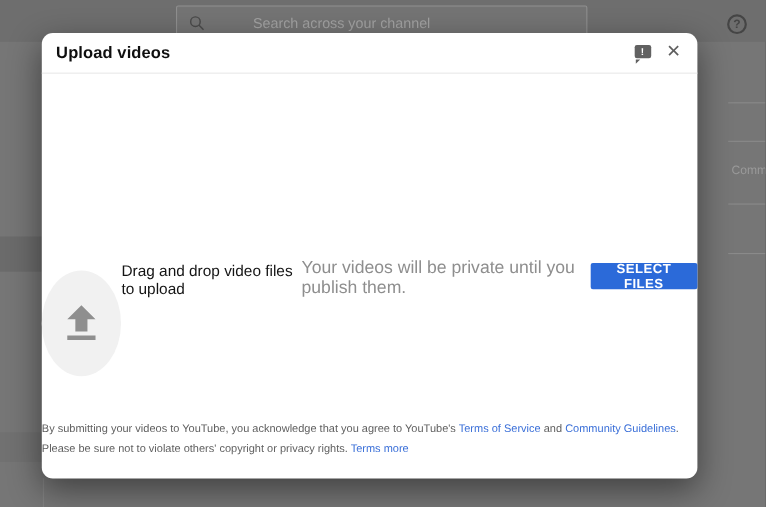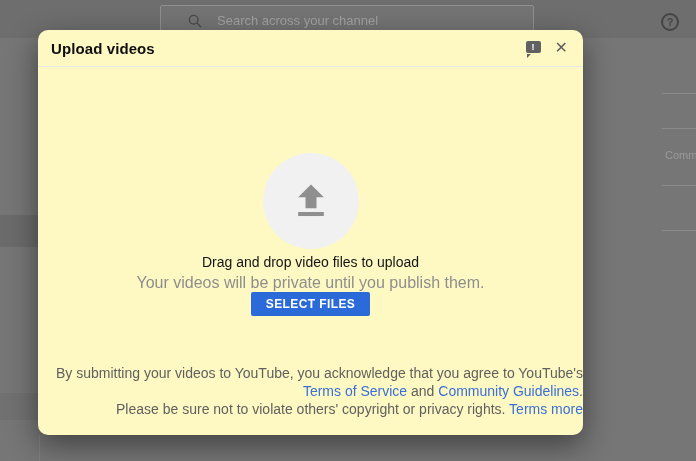--- a/index.html
+++ b/index.html
@@ -13,22 +13,23 @@
   }
 
   
   .topbar {
     position: absolute; left: 0; top: 0; width: 696px; height: 38px;
     background: #6e6e6e;
   }
   .search-box {
     position: absolute; left: 160px; top: 5px; width: 374px; height: 31px;
     border: 1px solid #8f8f8f; border-radius: 2px;
-    display: flex; align-items: center; padding-left: 26px;
+    display: flex; align-items: center; padding-left: 10px;
     background: #747474;
+    gap: 29px;
   }
   .search-box .mag { width: 16px; height: 16px; margin-right: 14px; flex: none; }
   .search-placeholder { font-size: 13px; color: #a2a2a2; white-space: nowrap; }
   .help-circle {
     position: absolute; left: 661px; top: 13px; width: 18px; height: 18px;
     border: 2px solid #454545; border-radius: 50%;
     color: #454545; font-size: 11px; font-weight: bold;
     display: flex; align-items: center; justify-content: center;
   }
   .bg-line { position: absolute; left: 662px; width: 34px; height: 1px; background: #8a8a8a; }
@@ -39,22 +40,22 @@
   .bg-col-header {
     position: absolute; left: 665px; top: 149px; width: 31px; height: 14px;
     overflow: hidden; font-size: 11px; color: #9a9a9a; white-space: nowrap;
   }
   .sidebar-band-selected { position: absolute; left: 0; top: 215px; width: 38px; height: 32px; background: #6b6b6b; }
   .sidebar-band-low { position: absolute; left: 0; top: 393px; width: 38px; height: 27px; background: #717171; }
   .sidebar-edge { position: absolute; left: 39px; top: 435px; width: 1px; height: 26px; background: #818181; }
 
   
   .modal {
-    position: absolute; left: 38px; top: 30px; width: 545px; height: 405px;
-    background: #fef9c3; border-radius: 10px;
+    position: absolute; left: 38px; top: 30px; width: 596px; height: 405px;
+    background: #ffffff; border-radius: 10px;
     box-shadow: 0 10px 30px rgba(0,0,0,0.45);
     display: flex; flex-direction: column;
   }
   .modal-header {
     height: 37px; flex: none;
     border-bottom: 1px solid #e8e8e8;
     display: flex; align-items: center;
     padding: 0 14px 0 13px;
   }
   .modal-title {
@@ -67,40 +68,40 @@
     display: flex; align-items: center; justify-content: center;
     color: #ffffff; font-size: 9px; font-weight: bold; line-height: 1;
   }
   .feedback-tail {
     position: absolute; left: 1px; bottom: -3px;
     width: 0; height: 0;
     border-left: 4px solid #616161; border-bottom: 4px solid transparent;
   }
   .close-btn { font-size: 16px; color: #5f5f5f; line-height: 1; cursor: pointer; padding: 1px; }
 
-  .modal-body { flex: 1; display: flex; flex-direction: column; align-items: center; position: relative; }
+  .modal-body { flex: 1; display: flex; flex-direction: row; align-items: center; position: relative; }
   .upload-circle {
     margin-top: 86px;
     width: 96px; height: 96px; border-radius: 50%;
     background: #f1f1f1;
     display: flex; align-items: center; justify-content: center;
   }
   .upload-arrow { width: 44px; height: 44px; }
   .dropzone-title { margin-top: 5px; font-size: 14px; color: #141414; }
   .dropzone-subtitle { margin-top: 4px; font-size: 16px; color: #8e8e8e; }
   .select-files-btn {
     height: 24px; padding: 0 15px;
     background: #2b6ad9; color: #ffffff; border: none; border-radius: 2px;
     font-family: "Liberation Sans", sans-serif;
     font-size: 12px; font-weight: bold; letter-spacing: 0.4px;
     display: flex; align-items: center; cursor: pointer;
   }
   .modal-footer {
     position: absolute; left: 0; bottom: 17px; width: 100%;
-    text-align: right; font-size: 14px; line-height: 18px; color: #606060;
+    text-align: left; font-size: 10px; line-height: 18px; color: #606060;
   }
   .modal-footer a { color: #3a6fd8; text-decoration: none; cursor: pointer; }
 </style>
 </head>
 <body>
 
 <div class="screen">
 
   <div class="topbar">
     <div class="search-box">

